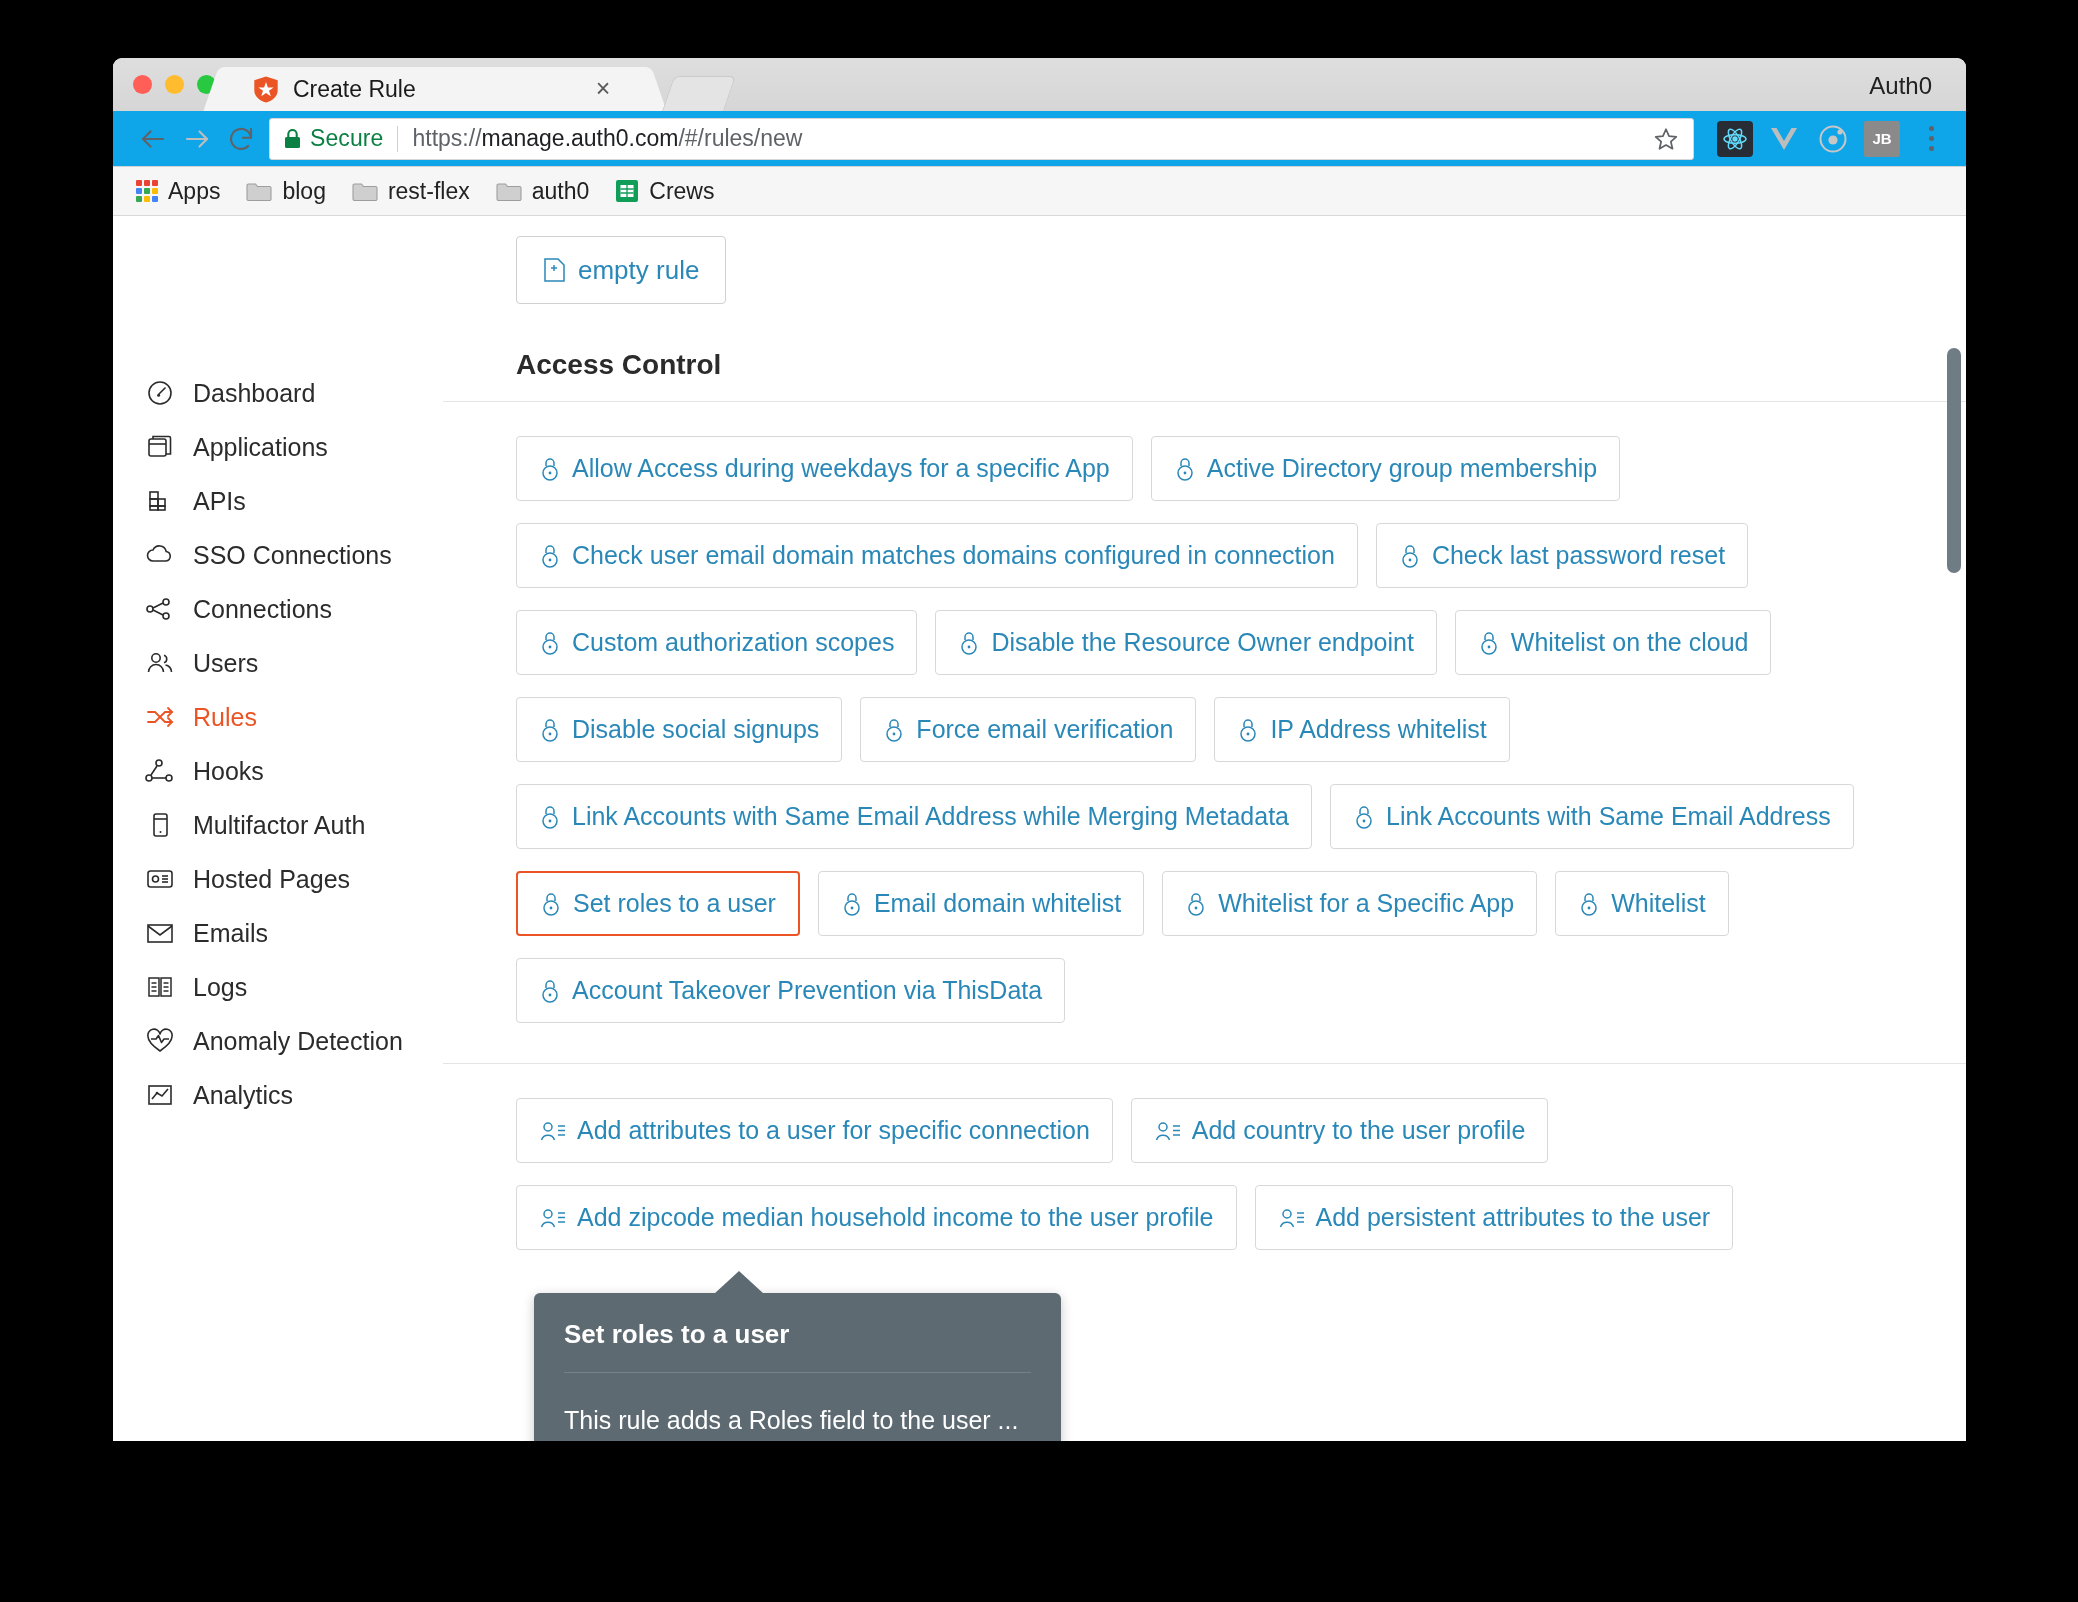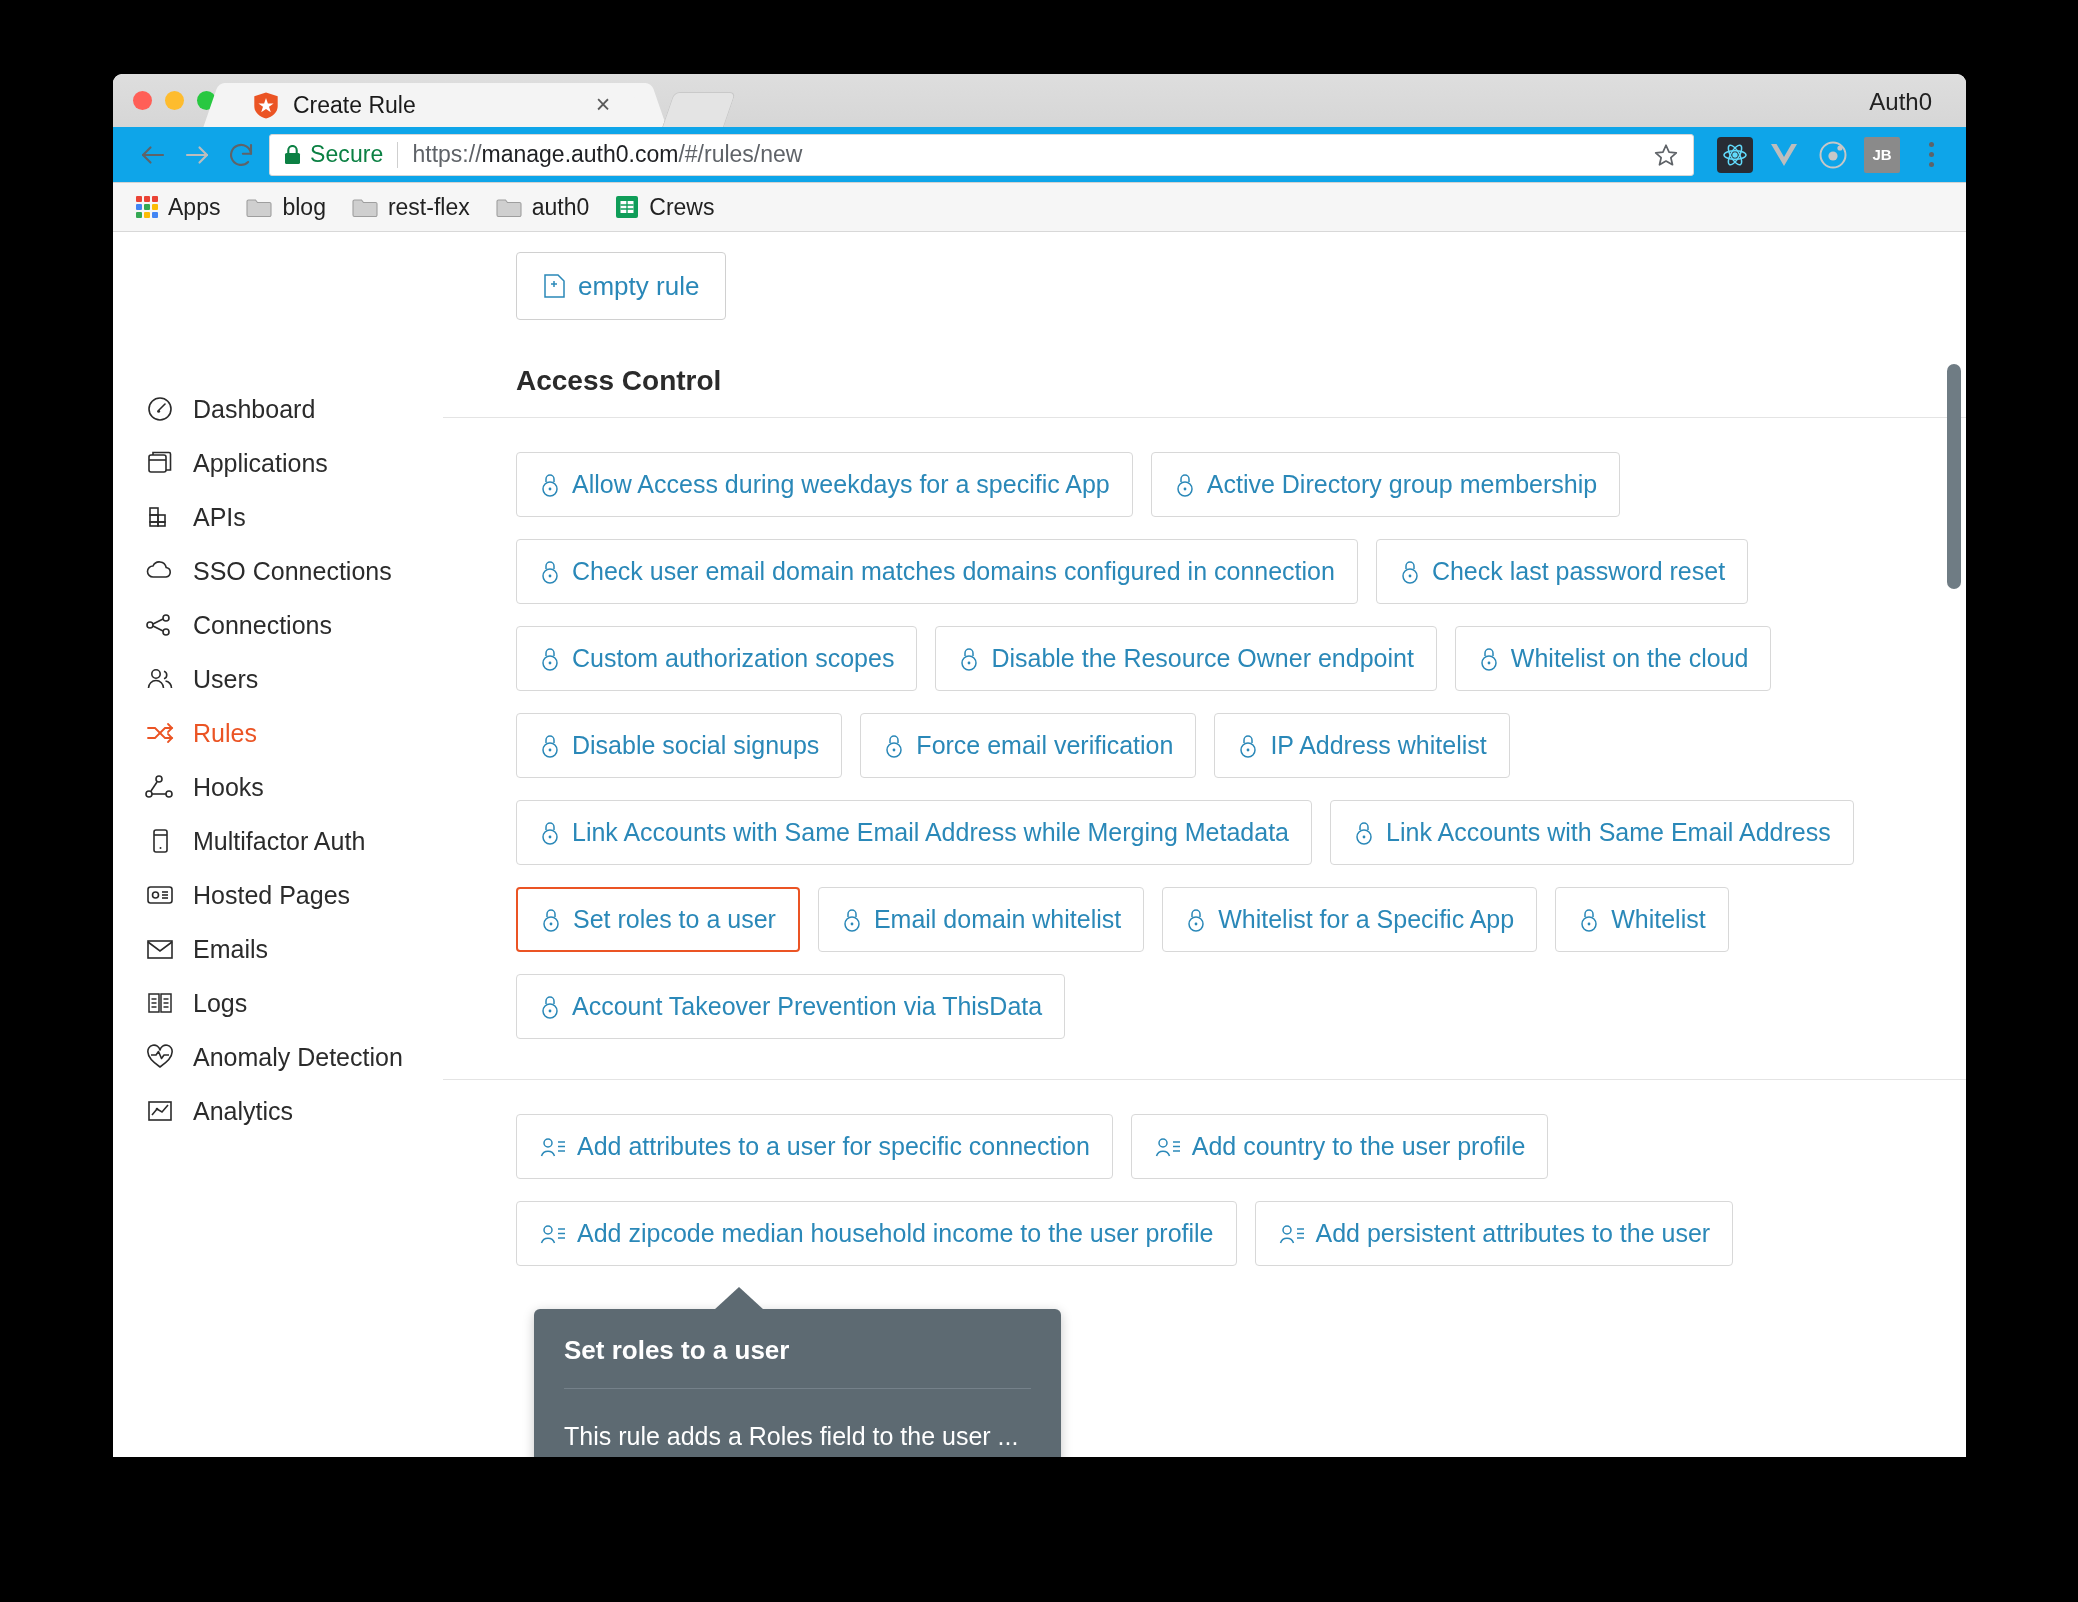--- a/index.html
+++ b/index.html
@@ -6,21 +6,21 @@
   html, body {
     width: 2078px; height: 1602px;
     background: #000;
     font-family: "Liberation Sans", sans-serif;
     overflow: hidden;
   }
 
   
   .window {
     position: absolute;
-    left: 113px; top: 74px;
+    left: 113px; top: 58px;
     width: 1853px; height: 1383px;
     background: #fff;
     border-radius: 9px 9px 0 0;
     overflow: hidden;
     box-shadow: 0 2px 22px rgba(0,0,0,.35);
   }
 
   
   .tabstrip {
     position: relative;

